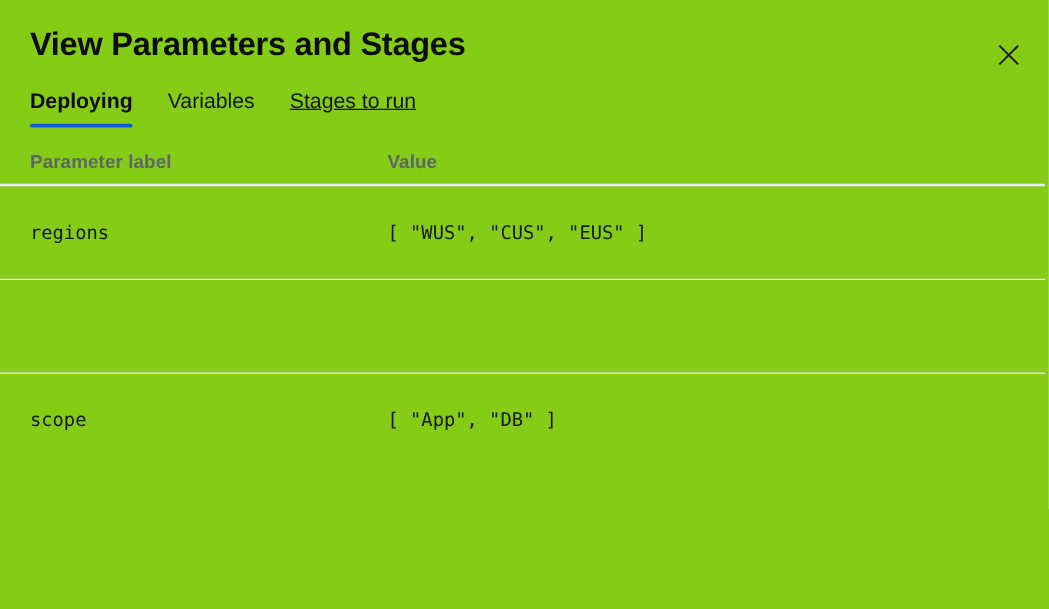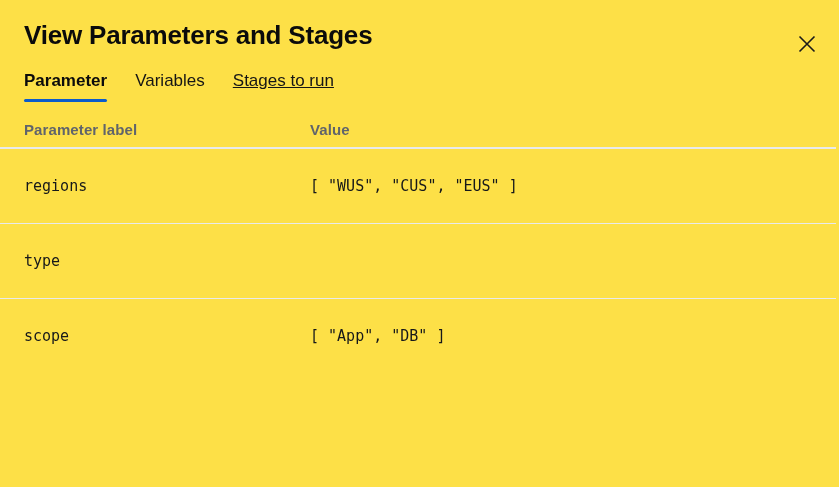--- a/index.html
+++ b/index.html
@@ -12,21 +12,21 @@
     background: #ffffff;
     font-family: "Liberation Sans", sans-serif;
     color: #1a1a1a;
     overflow: hidden;
     position: relative;
   }
 
   .dialog {
     width: 839px;
     height: 487px;
-    background: #fde047;
+    background: #84cc16;
     position: relative;
     box-sizing: border-box;
   }
 
   
   .dialog-header {
     position: relative;
     padding: 18px 24px 0 24px;
     height: 62px;
     box-sizing: border-box;
@@ -155,21 +155,21 @@
       <span>
         <svg width="18" height="18" viewBox="0 0 18 18" aria-hidden="true">
           <path d="M1.5 1.5 L16.5 16.5 M16.5 1.5 L1.5 16.5" stroke="#1a1a1a" stroke-width="1.6" fill="none"></path>
         </svg>
       </span>
     </button>
   </div>
 
   <div class="tab-bar">
     <button class="tab active">
-      <span>Parameter</span>
+      <span>Deploying</span>
       <span class="tab-underline"></span>
     </button>
     <button class="tab">
       <span>Variables</span>
     </button>
     <button class="tab">
       <span>Stages to run</span>
     </button>
   </div>
 
@@ -186,21 +186,20 @@
     <div class="divider"></div>
 
     <div class="table-row">
       <div class="cell col-label">regions</div>
       <div class="cell col-value">[ "WUS", "CUS", "EUS" ]</div>
     </div>
 
     <div class="divider"></div>
 
     <div class="table-row">
-      <div class="cell col-label">type</div>
     </div>
 
     <div class="divider"></div>
 
     <div class="table-row">
       <div class="cell col-label">scope</div>
       <div class="cell col-value">[ "App", "DB" ]</div>
     </div>
 
   </div>

